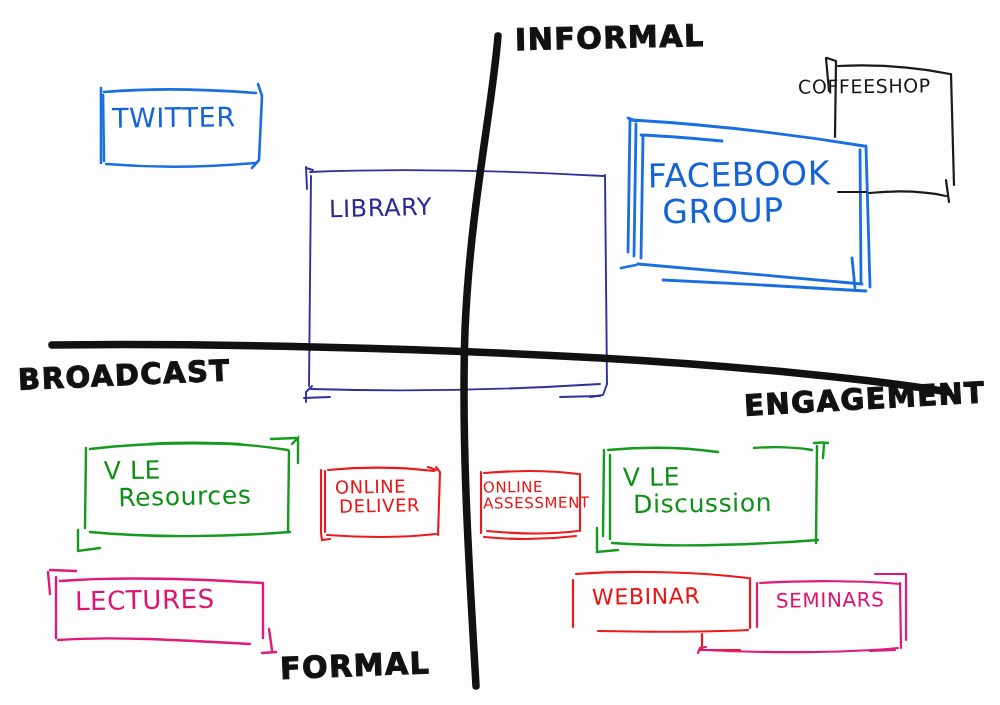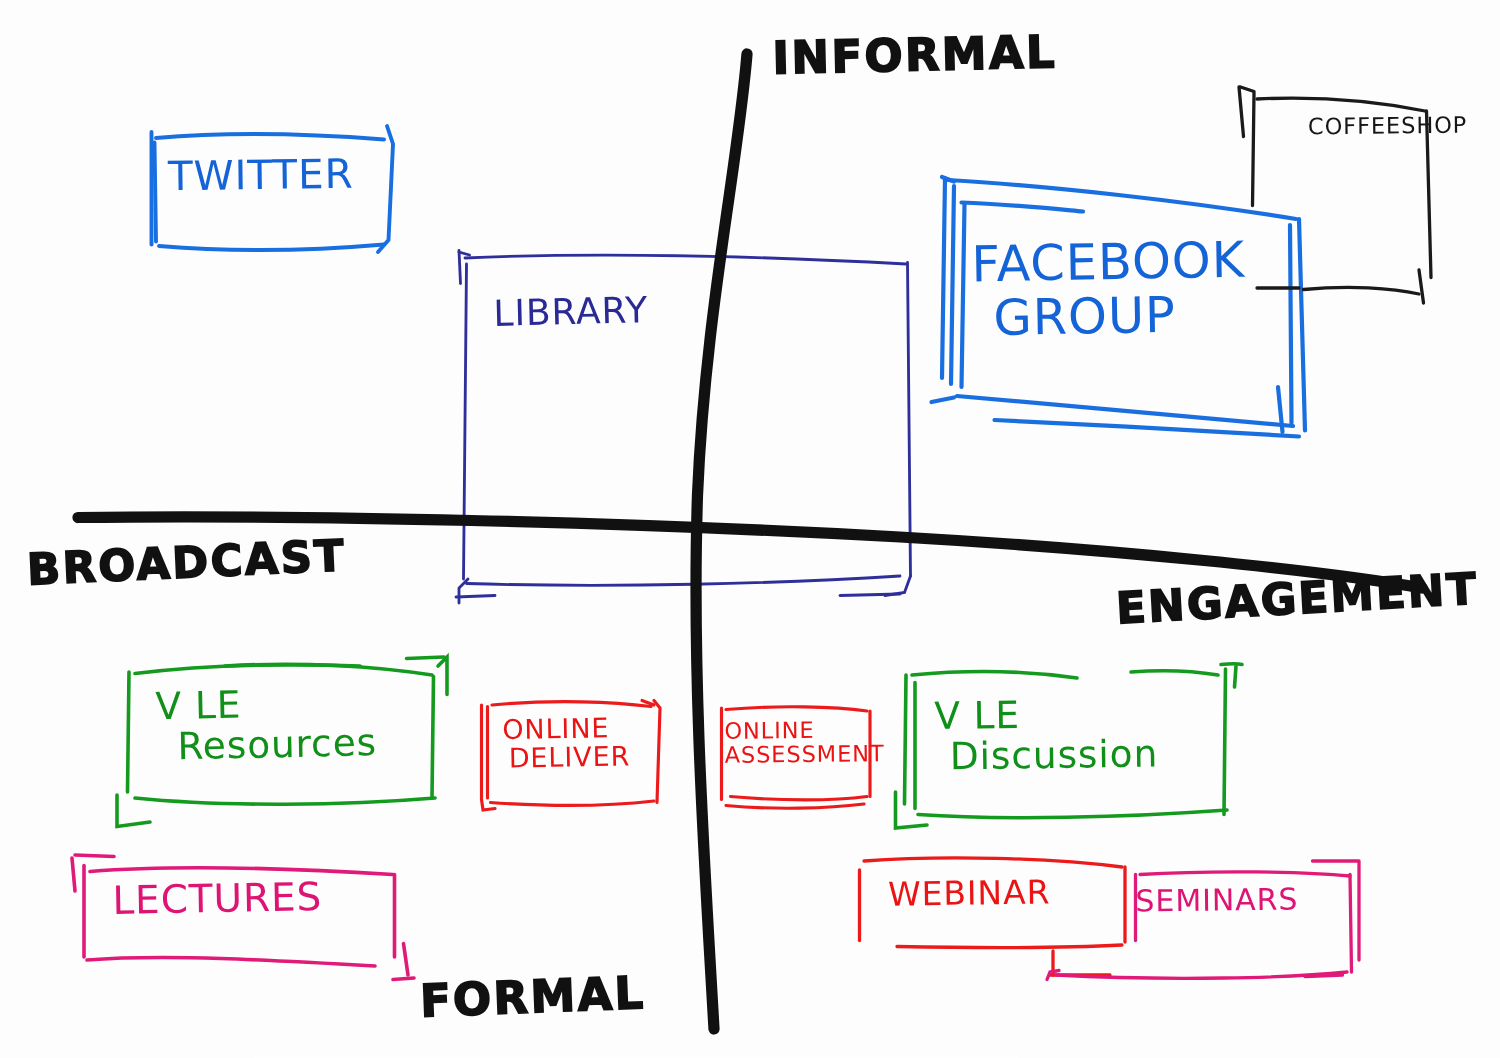--- a/index.html
+++ b/index.html
@@ -83,22 +83,22 @@
     font-size: 24px;
     transform: rotate(-1.4deg);
   }
   #lbl-facebook {
     left: 648px; top: 157px;
     font-size: 33px;
     transform: rotate(-1deg);
   }
   #lbl-facebook .l2 { padding-left: 14px; display: block; }
   #lbl-coffee {
-    left: 872px; top: 76px;
-    font-size: 15px;
+    left: 798px; top: 76px;
+    font-size: 19px;
     transform: rotate(-0.6deg);
   }
   #lbl-vle-resources {
     left: 104px; top: 456px;
     font-size: 25px;
     transform: rotate(-1.2deg);
   }
   #lbl-vle-resources .l2 { padding-left: 14px; display: block; }
   #lbl-online-deliver {
     left: 335px; top: 477px;
@@ -122,21 +122,21 @@
     left: 75px; top: 586px;
     font-size: 26px;
     transform: rotate(-1.1deg);
   }
   #lbl-webinar {
     left: 592px; top: 585px;
     font-size: 22px;
     transform: rotate(-0.8deg);
   }
   #lbl-seminars {
-    left: 757px; top: 590px;
+    left: 776px; top: 590px;
     font-size: 20px;
     transform: rotate(-0.7deg);
   }
 </style>
 </head>
 <body>
 
 <div id="canvas">
 
   <svg id="sketch" viewBox="0 0 1000 705" xmlns="http://www.w3.org/2000/svg">

